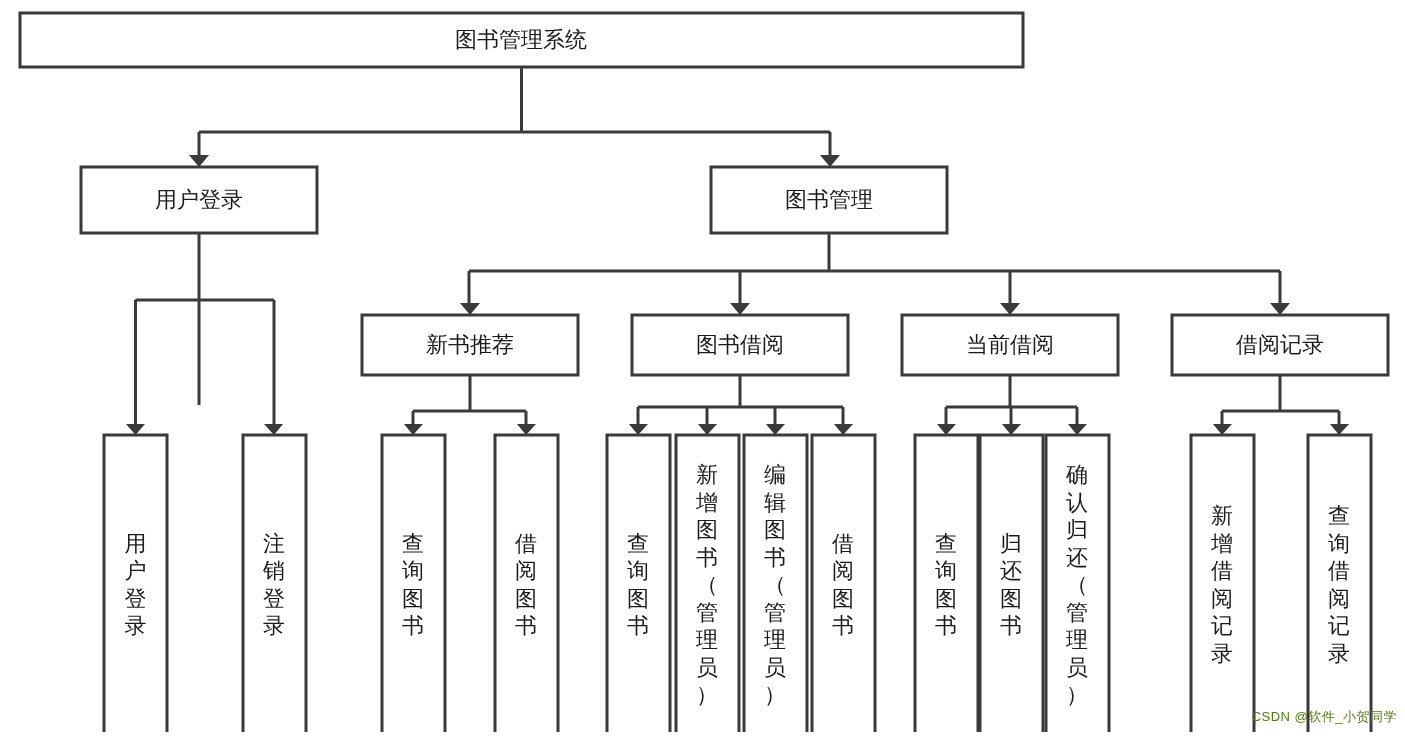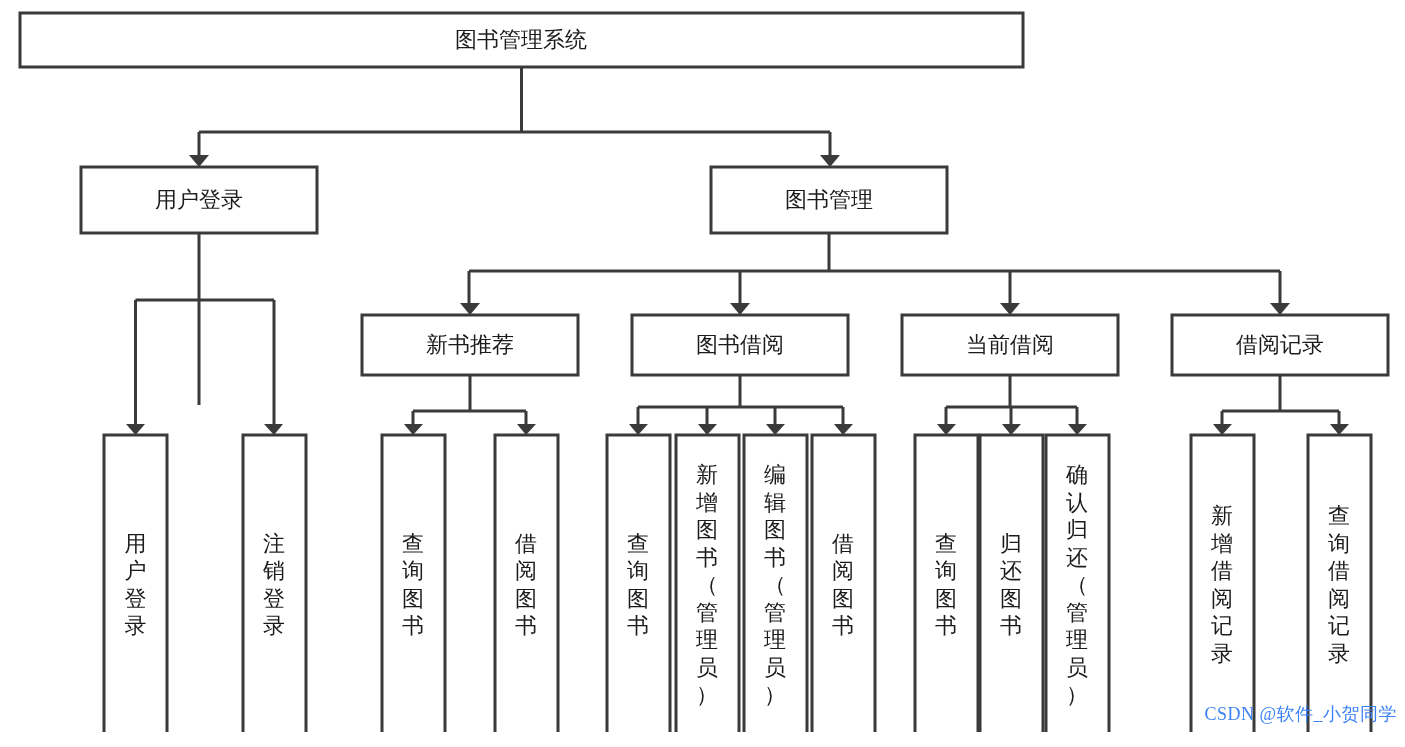--- a/index.html
+++ b/index.html
@@ -50,23 +50,23 @@
   .node-label-v {
     font-family: "Liberation Sans", "DejaVu Sans", sans-serif;
     font-size: 22px;
     fill: #1b1b1b;
     text-anchor: middle;
   }
   .watermark-text {
     position: absolute;
     right: 8px;
     bottom: 6px;
-    font-family: Liberation Serif, serif;
-    font-size: 18px;
-    color: #3b82f6;
+    font-family: Liberation Sans, sans-serif;
+    font-size: 13px;
+    color: #4d7c0f;
     letter-spacing: 0.5px;
     white-space: nowrap;
     user-select: none;
   }
 </style>
 </head>
 <body>
 
 <div id="diagram-root">
 

